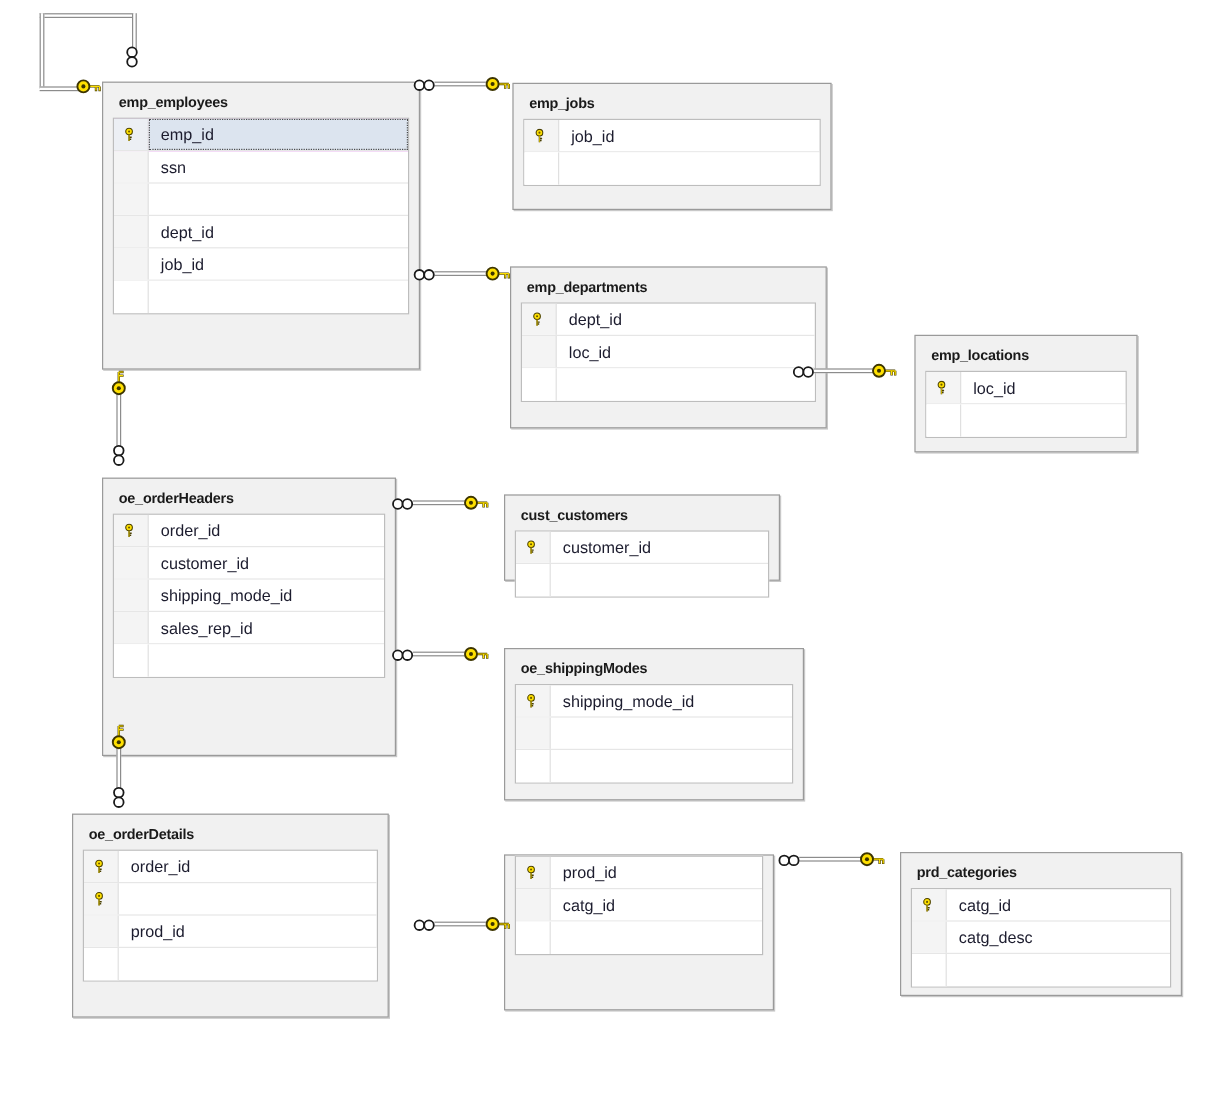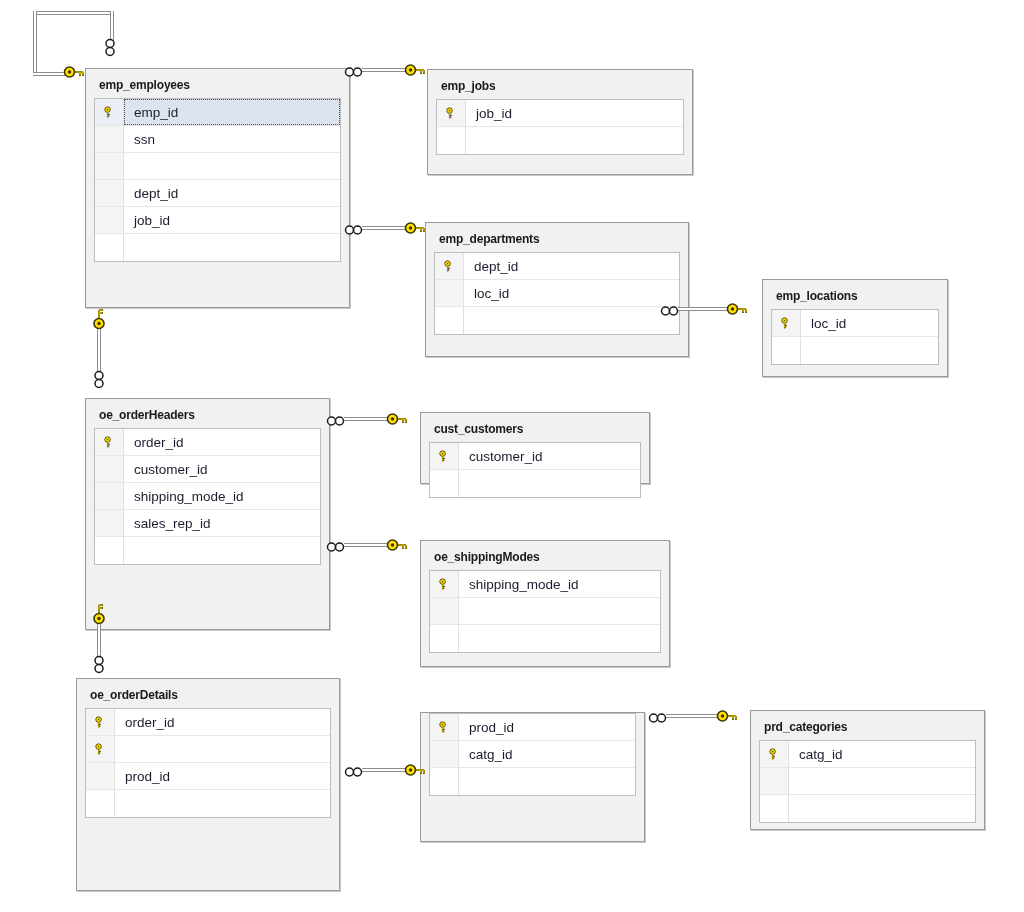--- a/index.html
+++ b/index.html
@@ -258,21 +258,21 @@
         </div>
         <div class="row">
           <div class="gutter"></div>
         </div>
         <div class="row blank">
           <div class="gutter" style="background: rgb(255, 255, 255);"></div>
           <div class="colname"></div>
         </div>
       </div>
     </div>
-    <div class="entity" style="left: 76px; top: 678px; width: 264px; height: 213px;">
+    <div class="entity" style="left: 60px; top: 678px; width: 264px; height: 170px;">
       <div class="ename">oe_orderDetails</div>
       <div class="grid">
         <div class="row">
           <div class="gutter">
             <svg class="keyico" viewBox="0 0 16 16" width="13" height="13">
               <circle cx="5.6" cy="4.4" r="3.4" fill="#ffe000" stroke="#4a4000" stroke-width="1.1"></circle>
               <circle cx="5.6" cy="4.4" r="1.1" fill="#6b5a00"></circle>
               <path d="M5.6 7.6 L5.6 14.2 M5.6 10.4 L8.3 10.4 M5.6 12.4 L7.8 12.4" stroke="#4a4000" stroke-width="1.5" fill="none" stroke-linecap="butt"></path>
               <path d="M5.6 7.6 L5.6 14.2" stroke="#ffe000" stroke-width="0.7"></path>
             </svg>
@@ -331,20 +331,21 @@
               <circle cx="5.6" cy="4.4" r="3.4" fill="#ffe000" stroke="#4a4000" stroke-width="1.1"></circle>
               <circle cx="5.6" cy="4.4" r="1.1" fill="#6b5a00"></circle>
               <path d="M5.6 7.6 L5.6 14.2 M5.6 10.4 L8.3 10.4 M5.6 12.4 L7.8 12.4" stroke="#4a4000" stroke-width="1.5" fill="none" stroke-linecap="butt"></path>
               <path d="M5.6 7.6 L5.6 14.2" stroke="#ffe000" stroke-width="0.7"></path>
             </svg>
           </div>
           <div class="colname">catg_id</div>
         </div>
         <div class="row">
           <div class="gutter"></div>
+          <div class="colname">catg_desc</div>
         </div>
         <div class="row blank">
           <div class="gutter" style="background: rgb(255, 255, 255);"></div>
           <div class="colname"></div>
         </div>
       </div>
     </div>
     <div class="hline" style="left: 362px; top: 68px; width: 46px;"></div>
     <div class="glyph" style="left: 344px; top: 64px;"><svg viewBox="0 0 20 12" width="20" height="12">
         <circle cx="5.5" cy="6" r="4" fill="#ffffff" stroke="#1a1a1a" stroke-width="1.5"></circle>

